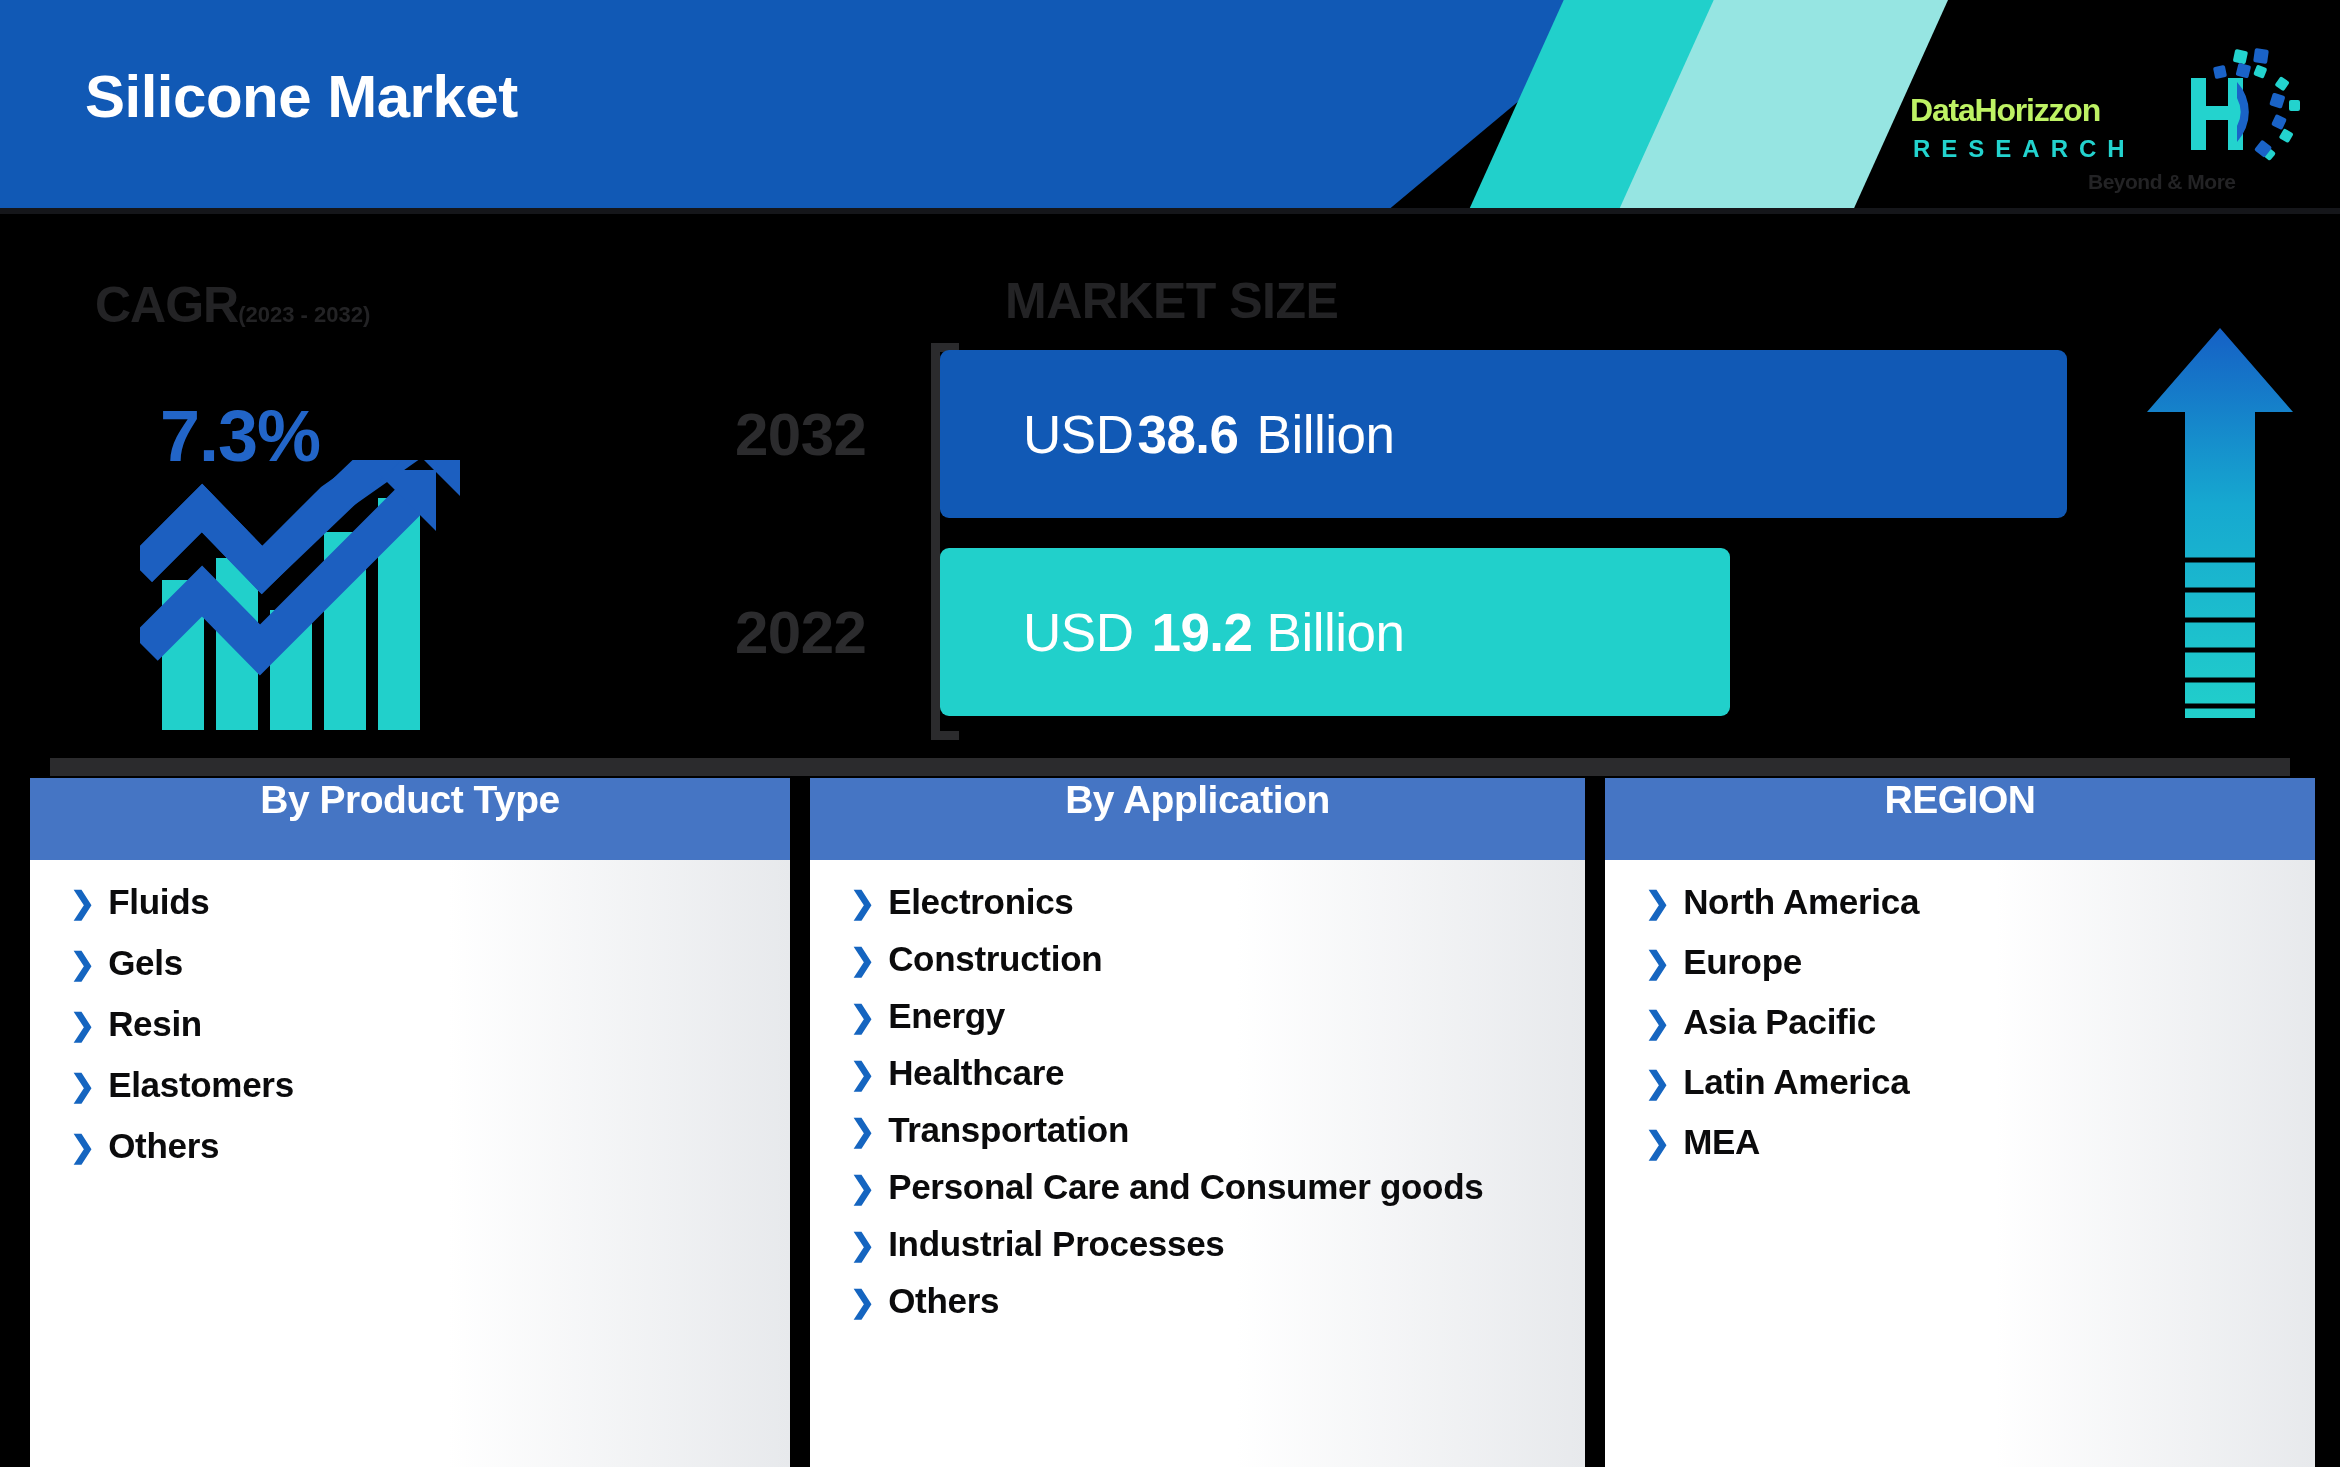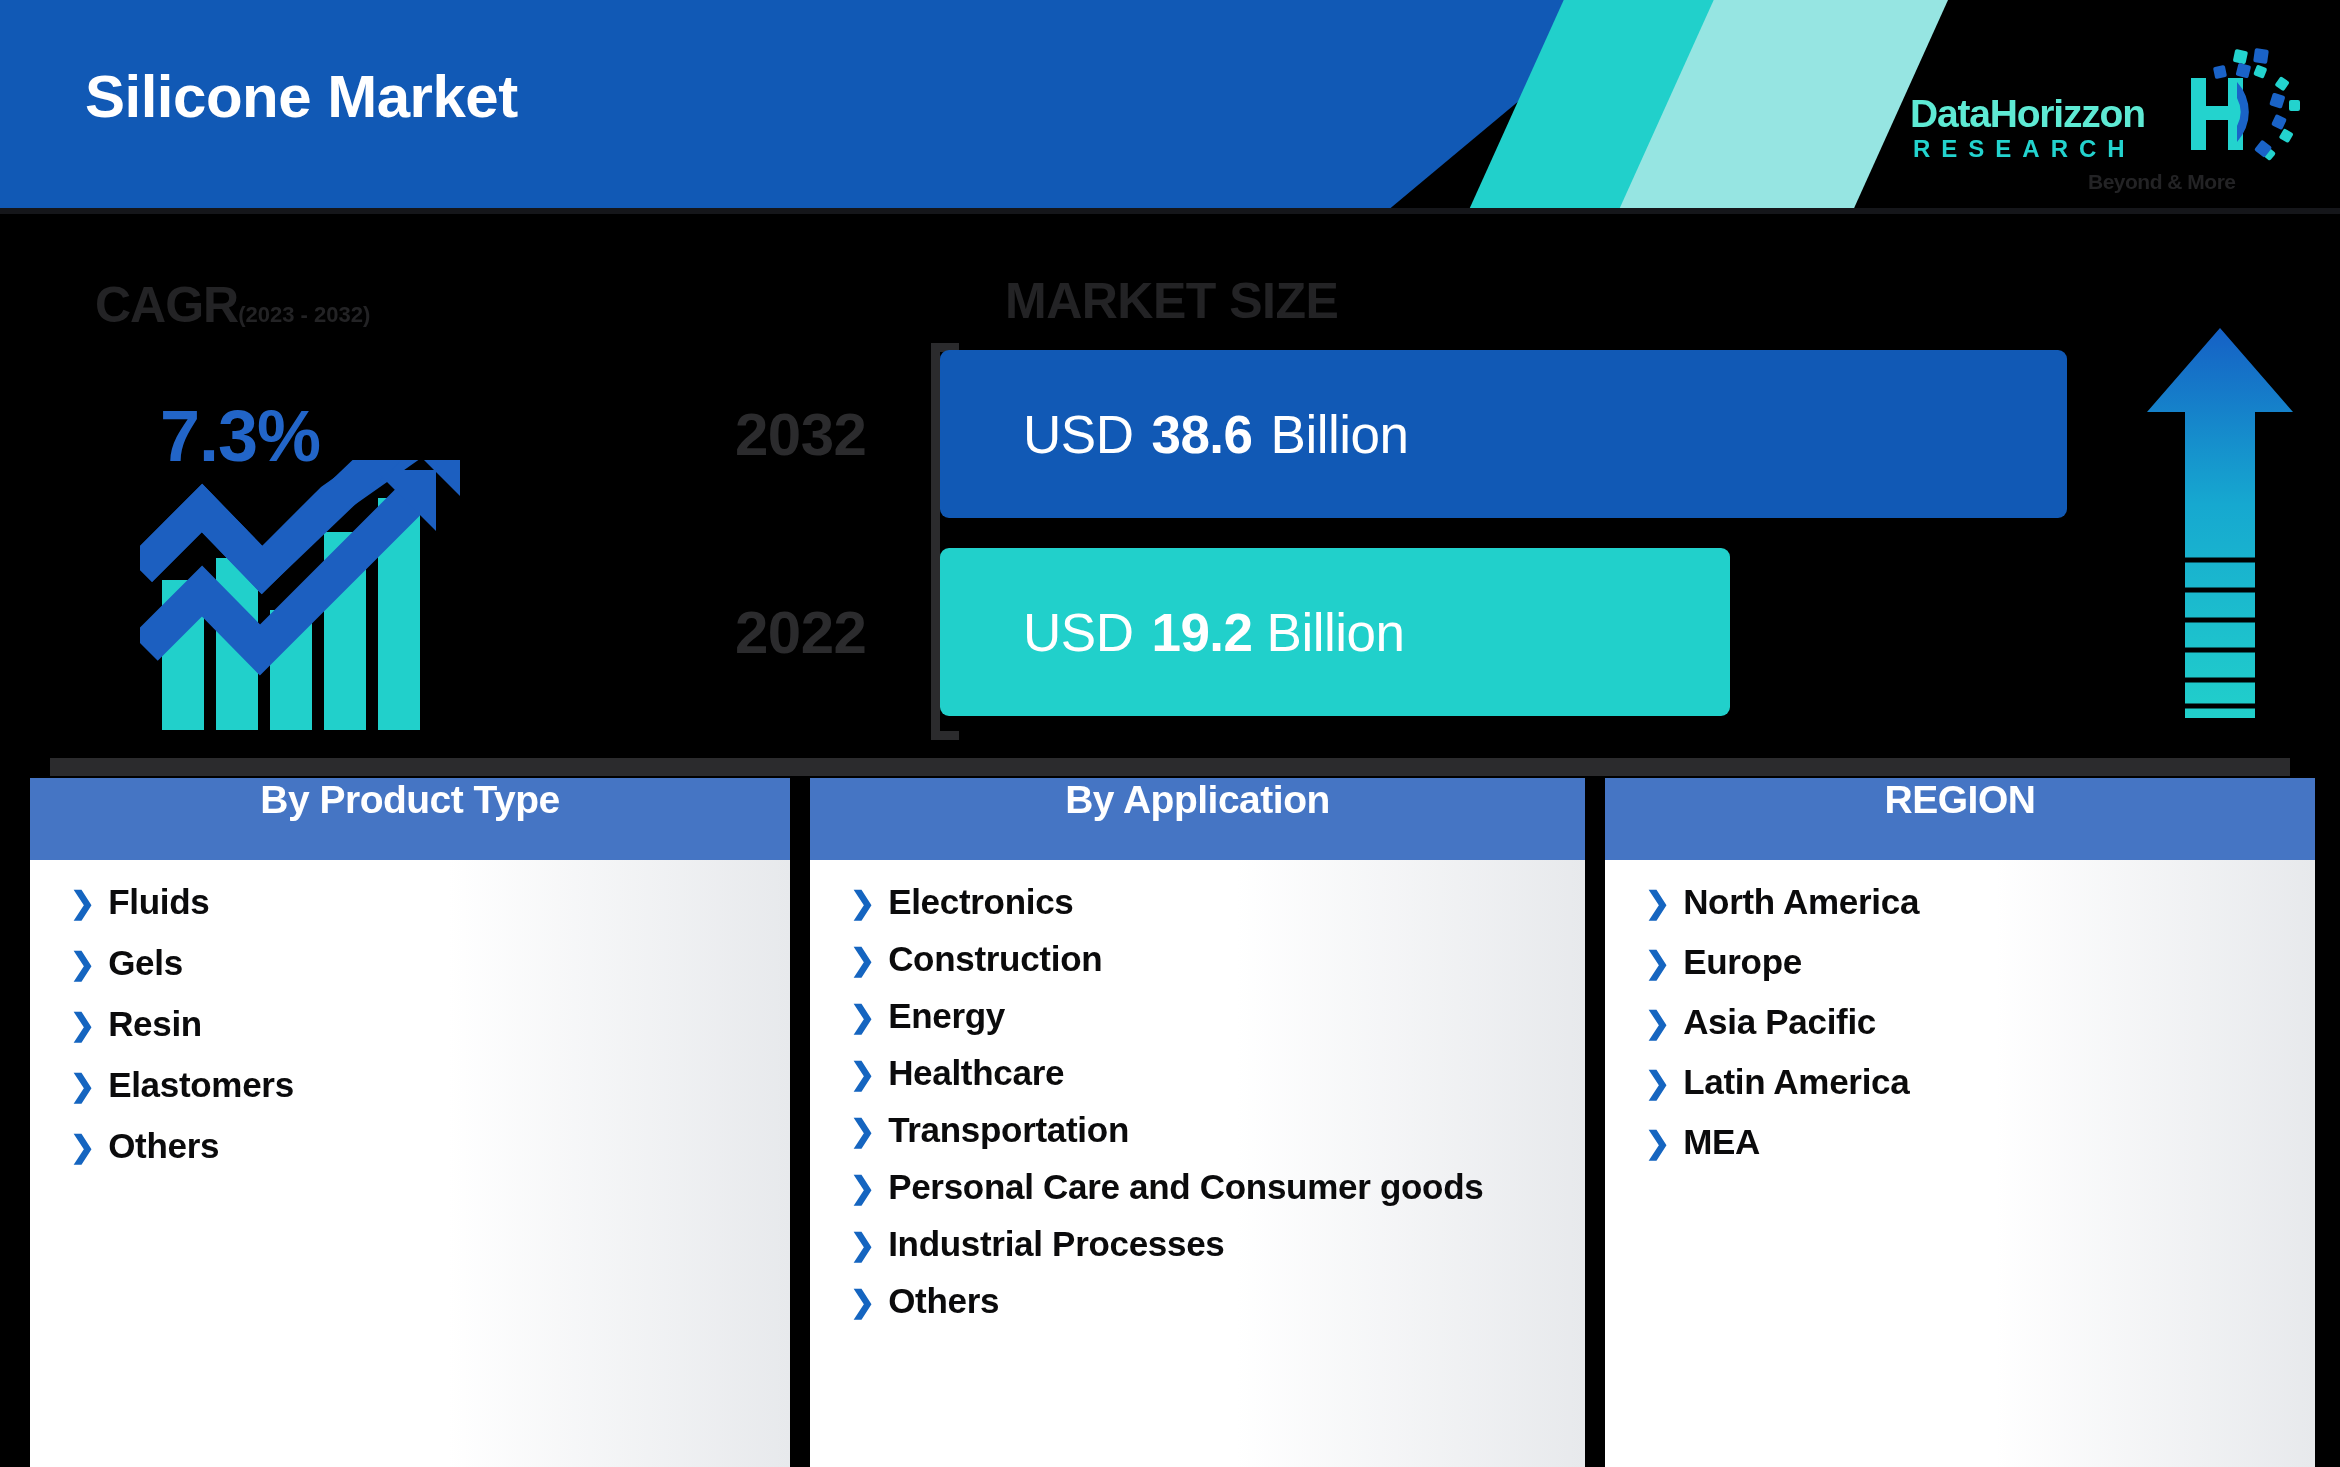--- a/index.html
+++ b/index.html
@@ -38,21 +38,21 @@
   }
   .header-rule {
     position:absolute; left:0; top:208px; width:2340px; height:6px;
     background:#15161a;
   }
 
   
   .logo { position:absolute; left:1895px; top:30px; width:420px; height:160px; }
   .logo-word {
     position:absolute; left:15px; top:62px;
-    font-size:39px; font-weight:bold; color:#5eead4;
+    font-size:32px; font-weight:bold; color:#bef264;
     letter-spacing:-1.2px;
     text-align:center;
   }
   .logo-research {
     position:absolute; left:18px; top:105px;
     font-size:24px; font-weight:bold; color:#23D3CE;
     letter-spacing:11px;
   }
   .logo-tag {
     position:absolute; left:193px; top:140px;
@@ -197,21 +197,21 @@
 </svg>
 
 <div class="ms-label">MARKET SIZE</div>
 <div class="ms-axis"></div>
 <div class="ms-axis-cap-top"></div>
 <div class="ms-axis-cap-bot"></div>
 
 <div class="ms-year ms-year-2032">2032</div>
 <div class="ms-bar ms-bar-2032">
   <span>USD</span>
-  <span class="amt" style="margin-left:18px">38.6</span>
+  <span class="amt" style="margin-left:4px">38.6</span>
   <span style="margin-left:18px">Billion</span>
 </div>
 
 <div class="ms-year ms-year-2022">2022</div>
 <div class="ms-bar ms-bar-2022">
   <span>USD</span>
   <span class="amt" style="margin-left:18px">19.2</span>
   <span style="margin-left:14px">Billion</span>
 </div>
 

